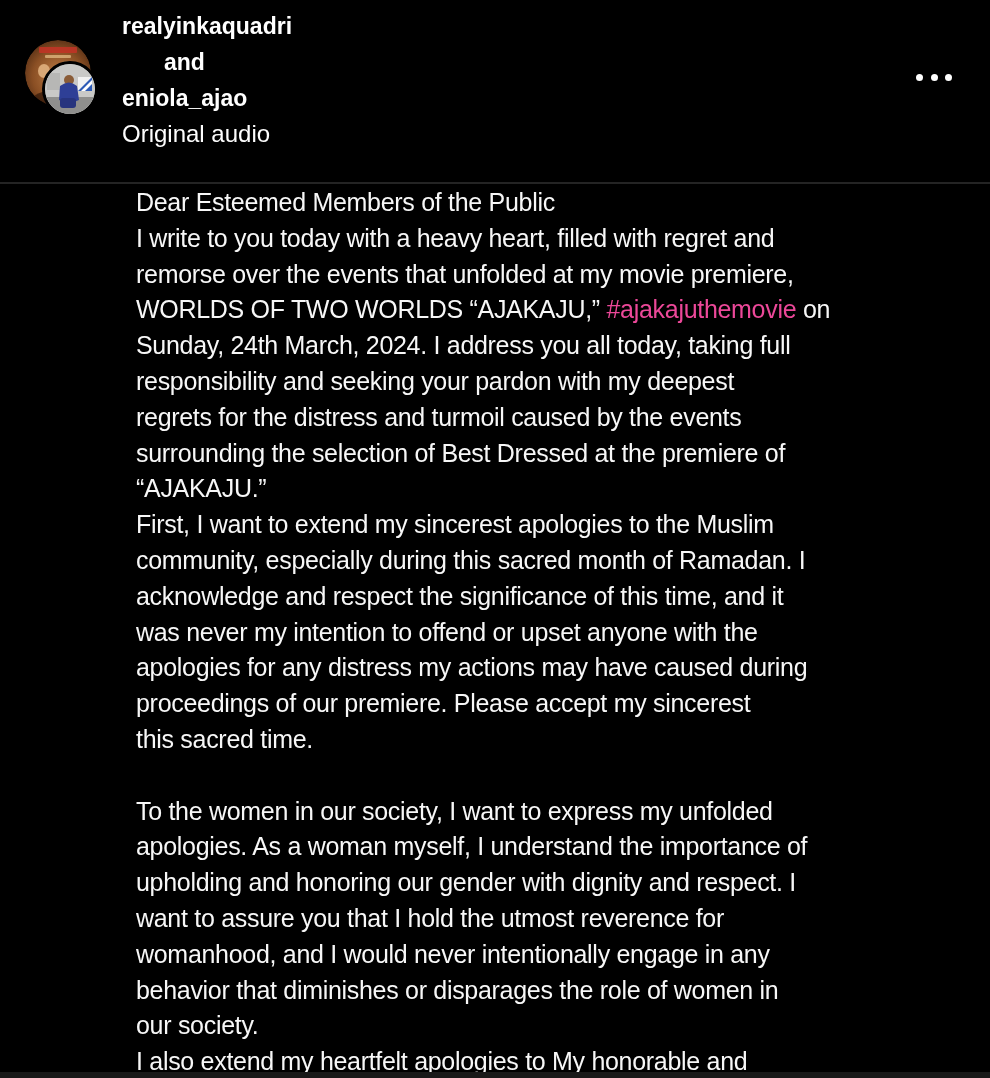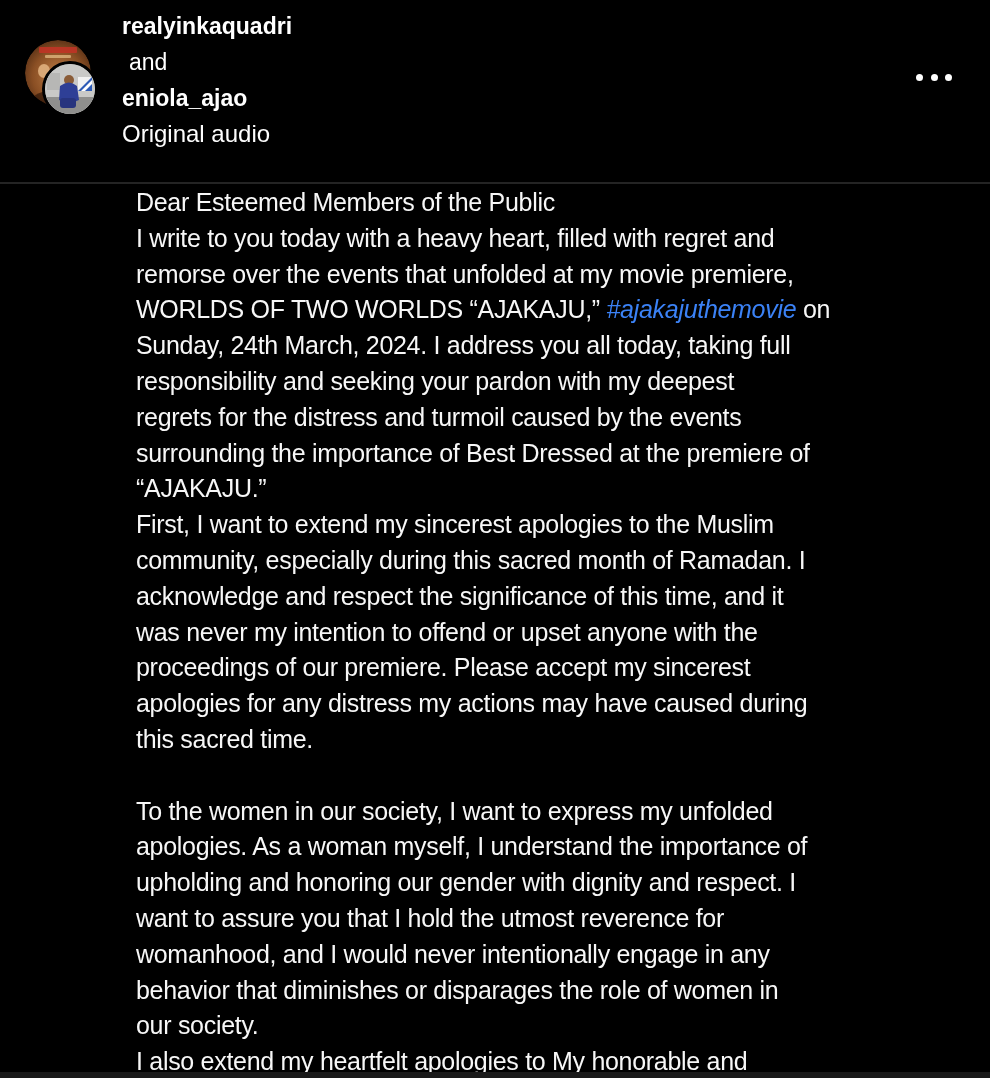--- a/index.html
+++ b/index.html
@@ -31,21 +31,21 @@
     border: 3px solid #000; overflow: hidden; background: #c7c7c5;
   }
   .avatar-back svg, .avatar-front svg { display: block; width: 100%; height: 100%; }
 
   .header-text {
     position: absolute; left: 122px; top: 8px;
     color: #fff;
   }
   .header-line { line-height: 36px; font-size: 23px; white-space: nowrap; }
   .username { font-weight: 700; color: #fff; cursor: pointer; }
-  .connector { font-weight: 400; padding-left: 7px; color: #fff; }
+  .connector { font-weight: 700; padding-left: 7px; color: #fff; margin-left: 35px; }
   .audio-label { font-size: 24px; font-weight: 400; color: #fdfdfd; cursor: pointer; }
 
   .more-button {
     position: absolute; left: 914px; top: 70px;
     width: 40px; height: 14px;
     display: flex; align-items: center; justify-content: space-between;
     cursor: pointer; background: transparent; border: none; padding: 0 2px;
   }
   .dot { width: 7px; height: 7px; border-radius: 50%; background: #fff; }
 
@@ -135,32 +135,32 @@
     </button>
   </div>
 
   <div class="top-divider"></div>
 
   <div class="post-media">
     <div class="post-text">
         <div class="body-line"><span>Dear Esteemed Members of the Public</span></div>
         <div class="body-line"><span>I write to you today with a heavy heart, filled with regret and</span></div>
         <div class="body-line"><span>remorse over the events that unfolded at my movie premiere,</span></div>
-        <div class="body-line"><span>WORLDS OF TWO WORLDS “AJAKAJU,” </span><span class="hashtag" style="color: #3b82f6; font-style: italic;">#ajakajuthemovie</span><span> on</span></div>
+        <div class="body-line"><span>WORLDS OF TWO WORLDS “AJAKAJU,” </span><span class="hashtag" style="color: #ec4899;">#ajakajuthemovie</span><span> on</span></div>
         <div class="body-line"><span>Sunday, 24th March, 2024. I address you all today, taking full</span></div>
         <div class="body-line"><span>responsibility and seeking your pardon with my deepest</span></div>
         <div class="body-line"><span>regrets for the distress and turmoil caused by the events</span></div>
-        <div class="body-line"><span>surrounding the importance of Best Dressed at the premiere of</span></div>
+        <div class="body-line"><span>surrounding the selection of Best Dressed at the premiere of</span></div>
         <div class="body-line"><span>“AJAKAJU.”</span></div>
         <div class="body-line"><span>First, I want to extend my sincerest apologies to the Muslim</span></div>
         <div class="body-line"><span>community, especially during this sacred month of Ramadan. I</span></div>
         <div class="body-line"><span>acknowledge and respect the significance of this time, and it</span></div>
         <div class="body-line"><span>was never my intention to offend or upset anyone with the</span></div>
+        <div class="body-line"><span>apologies for any distress my actions may have caused during</span></div>
         <div class="body-line"><span>proceedings of our premiere. Please accept my sincerest</span></div>
-        <div class="body-line"><span>apologies for any distress my actions may have caused during</span></div>
         <div class="body-line"><span>this sacred time.</span></div>
         <div class="body-line">&nbsp;</div>
         <div class="body-line"><span>To the women in our society, I want to express my unfolded</span></div>
         <div class="body-line"><span>apologies. As a woman myself, I understand the importance of</span></div>
         <div class="body-line"><span>upholding and honoring our gender with dignity and respect. I</span></div>
         <div class="body-line"><span>want to assure you that I hold the utmost reverence for</span></div>
         <div class="body-line"><span>womanhood, and I would never intentionally engage in any</span></div>
         <div class="body-line"><span>behavior that diminishes or disparages the role of women in</span></div>
         <div class="body-line"><span>our society.</span></div>
         <div class="body-line"><span>I also extend my heartfelt apologies to My honorable and</span></div>

